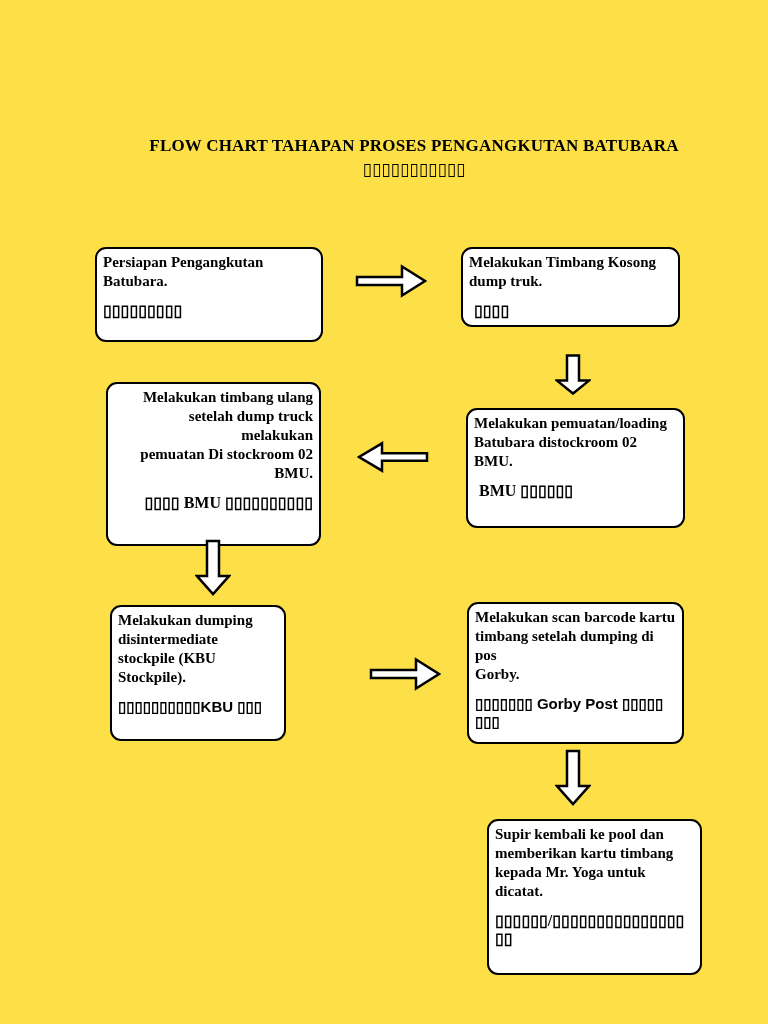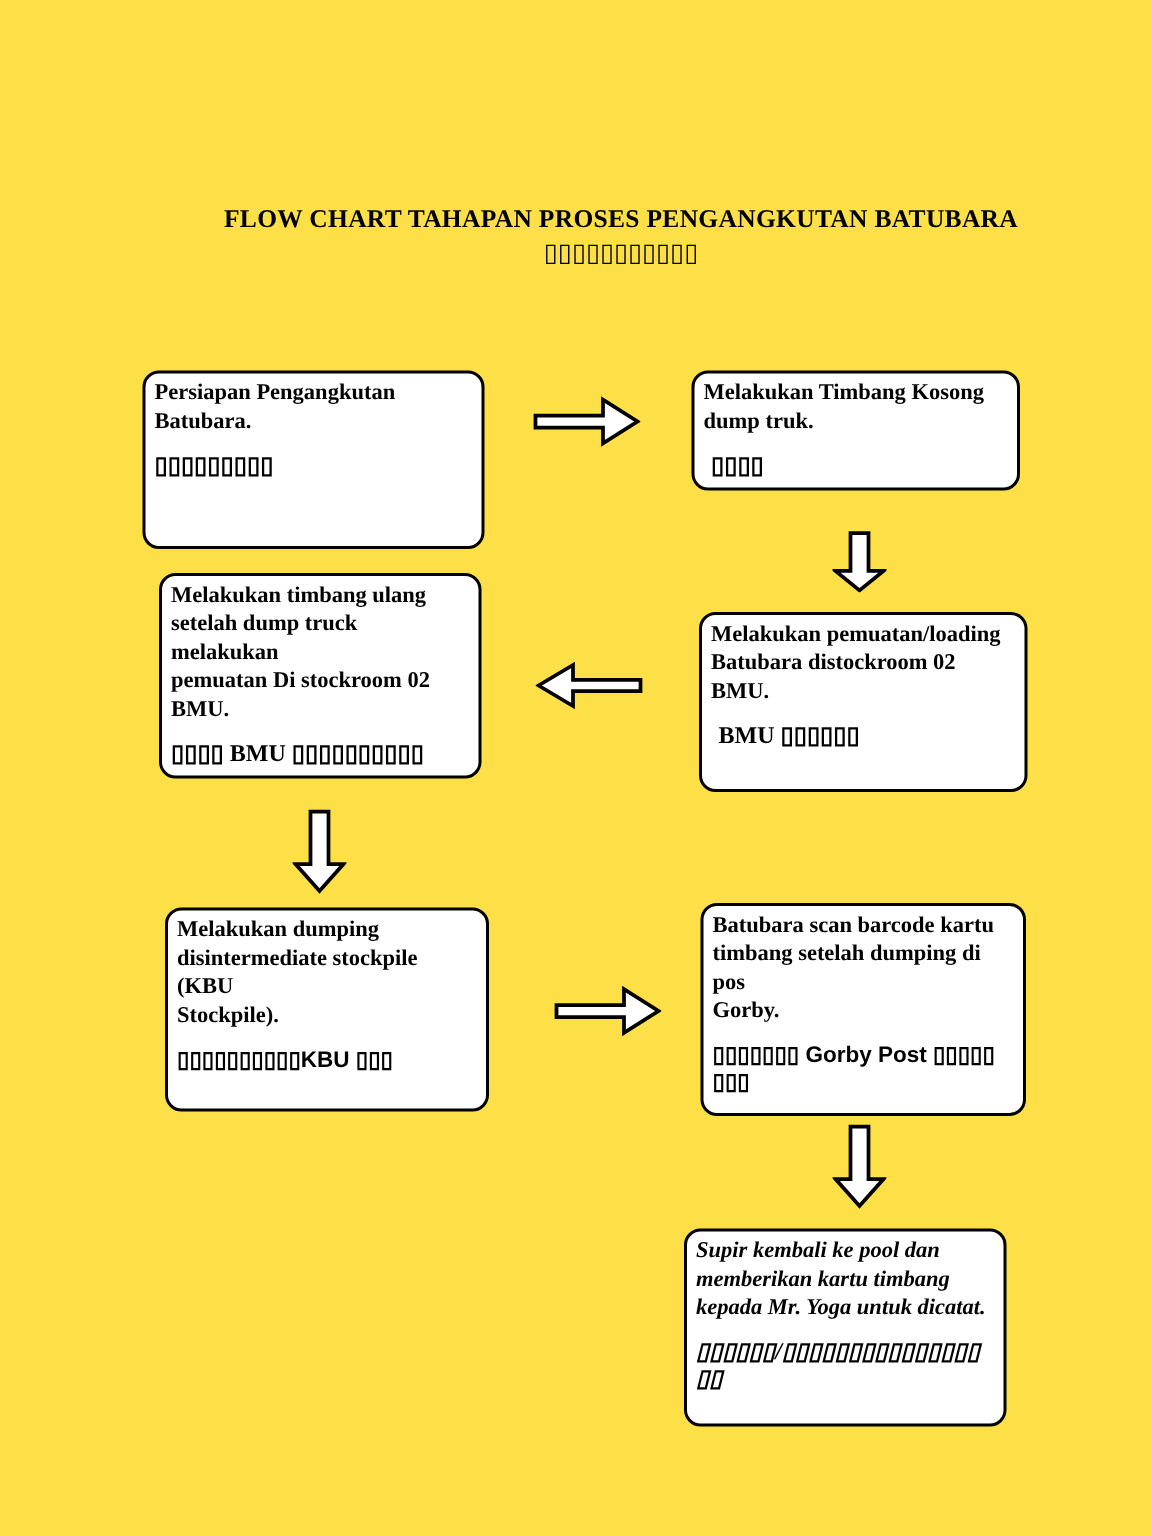--- a/index.html
+++ b/index.html
@@ -60,21 +60,21 @@
   .fc-arrow svg{display:block;width:100%;height:100%;}
 </style>
 </head>
 <body>
 
 <div class="page">
 
   <div class="doc-title">FLOW CHART TAHAPAN PROSES PENGANGKUTAN BATUBARA</div>
   <div class="doc-subtitle">▯▯▯▯▯▯▯▯▯▯▯</div>
 
-  <div class="fc-box" style="left:95px;top:247px;width:228px;height:119px;">
+  <div class="fc-box" style="left:95px;top:247px;width:228px;height:95px;">
     <div class="bx-text">Persiapan Pengangkutan
 Batubara.</div>
     <div class="bx-cjk">▯▯▯▯▯▯▯▯▯</div>
   </div>
 
   <div class="fc-arrow" style="left:355px;top:263px;width:72px;height:36px;">
     <svg viewBox="0 0 72 36" preserveAspectRatio="none">
       <path d="M2 14 H47 V3.5 L70 18 L47 32.5 V22 H2 Z" fill="#ffffff" stroke="#000000" stroke-width="2.5" stroke-linejoin="miter" vector-effect="non-scaling-stroke"></path>
     </svg>
   </div>
@@ -96,61 +96,61 @@
 Batubara distockroom 02 BMU.</div>
     <div class="bx-cjk indent">BMU ▯▯▯▯▯▯</div>
   </div>
 
   <div class="fc-arrow" style="left:357px;top:440px;width:72px;height:34px;">
     <svg viewBox="0 0 72 36" preserveAspectRatio="none">
       <path d="M70 14 H25 V3.5 L2 18 L25 32.5 V22 H70 Z" fill="#ffffff" stroke="#000000" stroke-width="2.5" stroke-linejoin="miter" vector-effect="non-scaling-stroke"></path>
     </svg>
   </div>
 
-  <div class="fc-box" style="left:106px;top:382px;width:215px;height:137px;">
+  <div class="fc-box" style="left:106px;top:382px;width:215px;height:164px;text-align:right;">
     <div class="bx-text">Melakukan timbang ulang
 setelah dump truck melakukan
 pemuatan Di stockroom 02 BMU.</div>
     <div class="bx-cjk">▯▯▯▯ BMU ▯▯▯▯▯▯▯▯▯▯</div>
   </div>
 
   <div class="fc-arrow" style="left:195px;top:539px;width:36px;height:57px;">
     <svg viewBox="0 0 36 57" preserveAspectRatio="none">
       <path d="M12 2 H24 V37 H34 L18 55 L2 37 H12 Z" fill="#ffffff" stroke="#000000" stroke-width="2.5" stroke-linejoin="miter" vector-effect="non-scaling-stroke"></path>
     </svg>
   </div>
 
-  <div class="fc-box" style="left:110px;top:605px;width:216px;height:136px;">
+  <div class="fc-box" style="left:110px;top:605px;width:176px;height:136px;">
     <div class="bx-text">Melakukan dumping
 disintermediate stockpile (KBU
 Stockpile).</div>
     <div class="bx-cjk sans">▯▯▯▯▯▯▯▯▯▯KBU ▯▯▯</div>
   </div>
 
   <div class="fc-arrow" style="left:369px;top:656px;width:72px;height:36px;">
     <svg viewBox="0 0 72 36" preserveAspectRatio="none">
       <path d="M2 14 H47 V3.5 L70 18 L47 32.5 V22 H2 Z" fill="#ffffff" stroke="#000000" stroke-width="2.5" stroke-linejoin="miter" vector-effect="non-scaling-stroke"></path>
     </svg>
   </div>
 
   <div class="fc-box" style="left:467px;top:602px;width:217px;height:142px;">
-    <div class="bx-text">Batubara scan barcode kartu
+    <div class="bx-text">Melakukan scan barcode kartu
 timbang setelah dumping di pos
 Gorby.</div>
     <div class="bx-cjk sans">▯▯▯▯▯▯▯ Gorby Post ▯▯▯▯▯
 ▯▯▯</div>
   </div>
 
   <div class="fc-arrow" style="left:555px;top:749px;width:36px;height:57px;">
     <svg viewBox="0 0 36 57" preserveAspectRatio="none">
       <path d="M12 2 H24 V37 H34 L18 55 L2 37 H12 Z" fill="#ffffff" stroke="#000000" stroke-width="2.5" stroke-linejoin="miter" vector-effect="non-scaling-stroke"></path>
     </svg>
   </div>
 
-  <div class="fc-box" style="left:456px;top:819px;width:215px;height:132px;font-style:italic;">
+  <div class="fc-box" style="left:487px;top:819px;width:215px;height:156px;">
     <div class="bx-text">Supir kembali ke pool dan
 memberikan kartu timbang
 kepada Mr. Yoga untuk dicatat.</div>
     <div class="bx-cjk">▯▯▯▯▯▯/▯▯▯▯▯▯▯▯▯▯▯▯▯▯▯
 ▯▯</div>
   </div>
 
 </div>
 
 </body></html>

